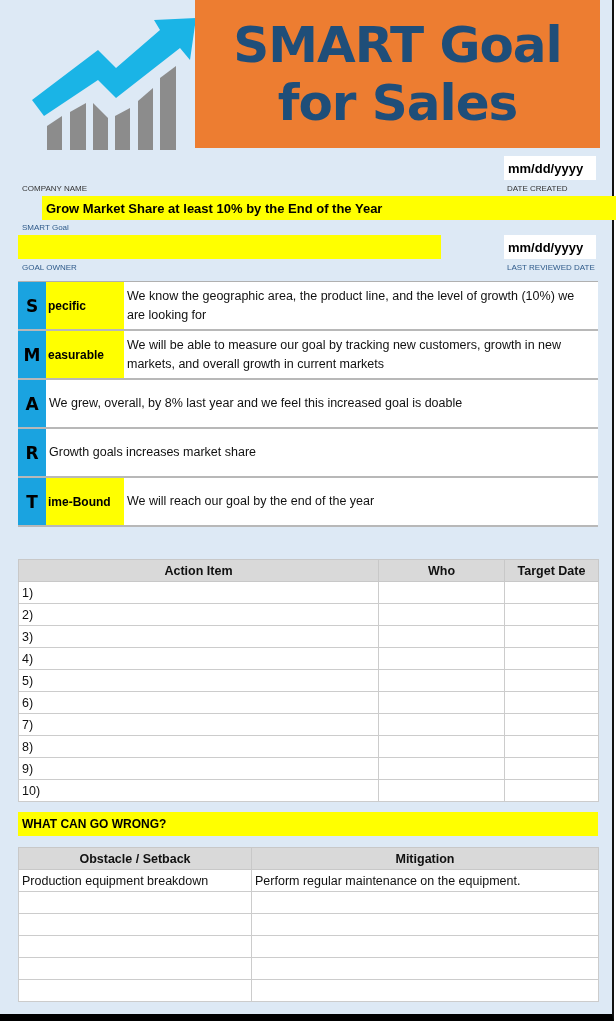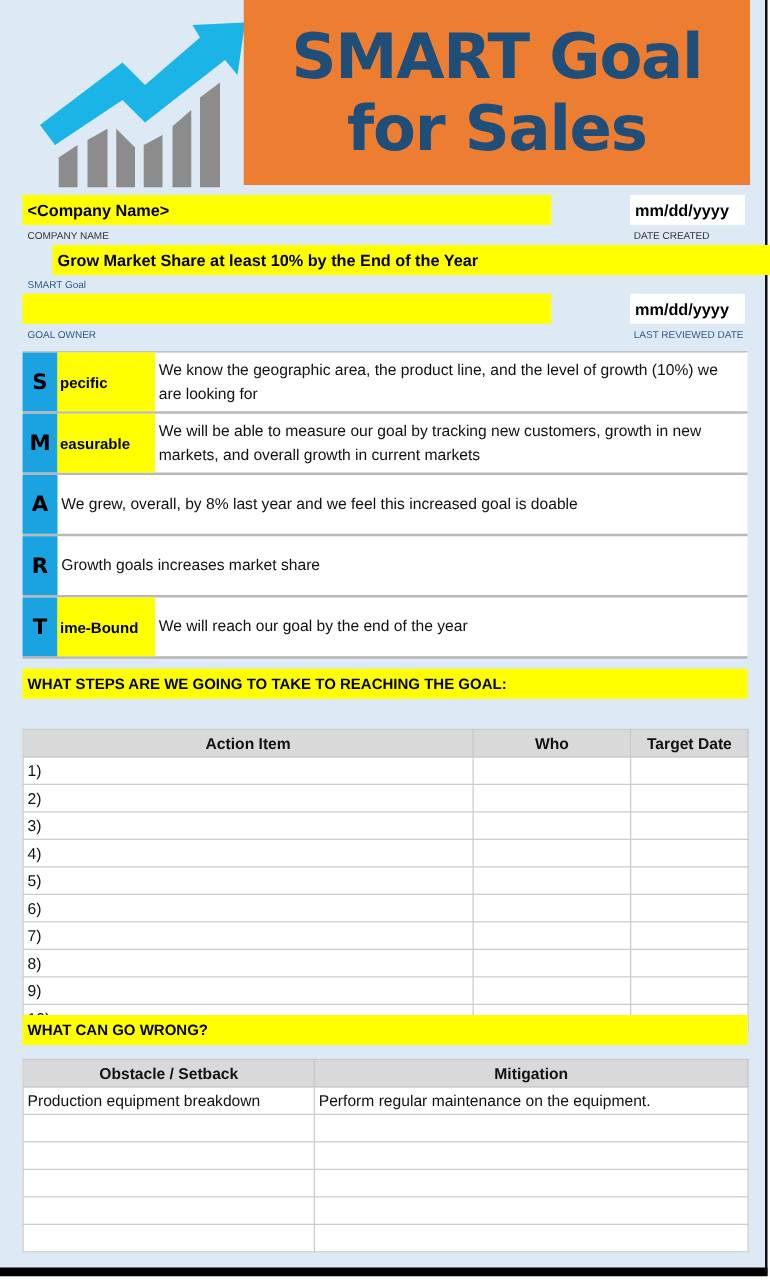--- a/index.html
+++ b/index.html
@@ -89,21 +89,20 @@
       <polygon points="140,142 140,70 156,58 156,142"></polygon>
     </g>
     <polygon fill="#1ab4e6" points="12,92 78,42 96,60 140,22 134,12 176,10 170,52 160,40 96,90 78,72 24,108"></polygon>
   </svg>
 
   <div class="title-box">
     <span>SMART Goal</span>
     <span>for Sales</span>
   </div>
 
-  <div class="yellow-field" style="left:18px; top:156px; width:423px; height:24px;">&lt;Company Name&gt;</div>
   <div class="small-label" style="left:22px; top:184px;">COMPANY NAME</div>
 
   <div class="white-field" style="left:504px; top:156px; width:92px; height:24px;">mm/dd/yyyy</div>
   <div class="small-label" style="left:507px; top:184px;">DATE CREATED</div>
 
   <div class="yellow-field" style="left:18px; top:196px; width:580px; height:24px;margin-left:24px;">Grow Market Share at least 10% by the End of the Year</div>
   <div class="small-label blue" style="left:22px; top:223px;">SMART Goal</div>
 
   <div class="yellow-field" style="left:18px; top:235px; width:423px; height:24px;"></div>
   <div class="small-label blue" style="left:22px; top:263px;">GOAL OWNER</div>
@@ -130,22 +129,21 @@
       <div class="smart-letter">R</div>
       <div class="smart-desc">Growth goals increases market share</div>
     </div>
     <div class="smart-row" style="top:196px;">
       <div class="smart-letter">T</div>
       <div class="smart-word">ime-Bound</div>
       <div class="smart-desc">We will reach our goal by the end of the year</div>
     </div>
   </div>
 
-  <div class="section-head" style="top:535px;">WHAT STEPS ARE WE GOING TO TAKE TO REACHING THE GOAL:</div>
-  <table class="grid" style="left:18px; top:559px; width:580px;margin-top:24px;">
+  <table class="grid" style="left:18px; top:559px; width:580px;">
     <colgroup>
         <col style="width:360px">
         <col style="width:126px">
         <col style="width:94px">
       </colgroup>
     <thead>
       <tr>
         <th>Action Item</th>
         <th>Who</th>
         <th>Target Date</th>

